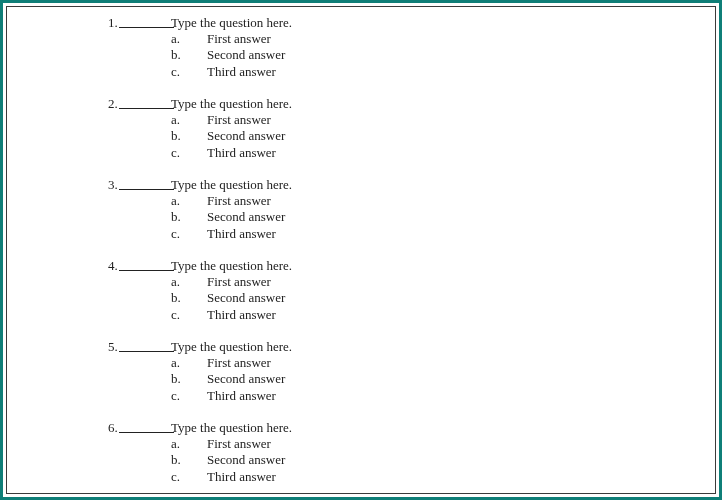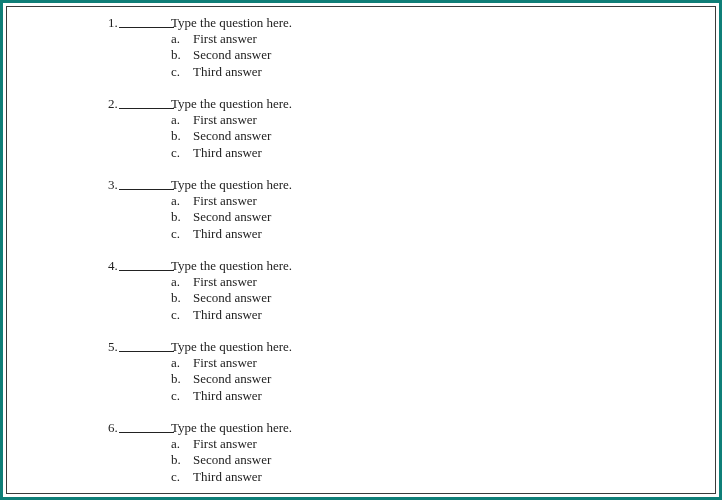--- a/index.html
+++ b/index.html
@@ -19,21 +19,21 @@
     position:absolute; left:0; top:0; width:722px; height:500px;
     font-family:"Liberation Serif", serif; font-size:13px; color:#222;
   }
   .q { position:absolute; left:108px; width:400px; }
   .qline { height:16px; line-height:16px; position:relative; }
   .qnum { position:absolute; left:0; top:0; }
   .blank { position:absolute; left:11px; top:12px; width:55px; border-bottom:1px solid #222; }
   .qtext { position:absolute; left:63px; top:0; }
   .ans { height:16.3px; line-height:16px; position:relative; }
   .ans .letter { position:absolute; left:63px; }
-  .ans .text { position:absolute; left:85px; }
+  .ans .text { position:absolute; left:99px; }
 </style>
 </head>
 <body>
 
 <div class="frame">
   <div class="inner"></div>
 </div>
 
 <div class="doc">
   <div class="q" style="top:15px">

